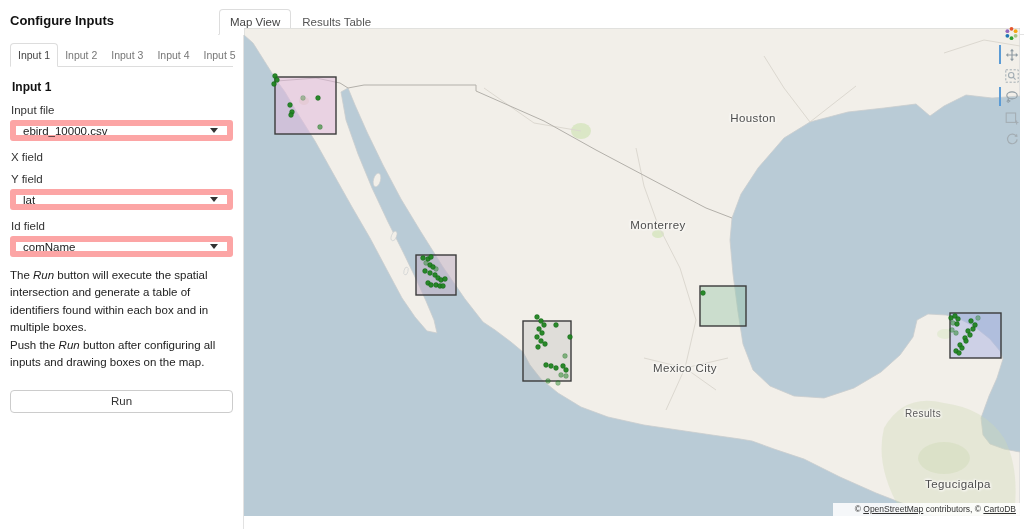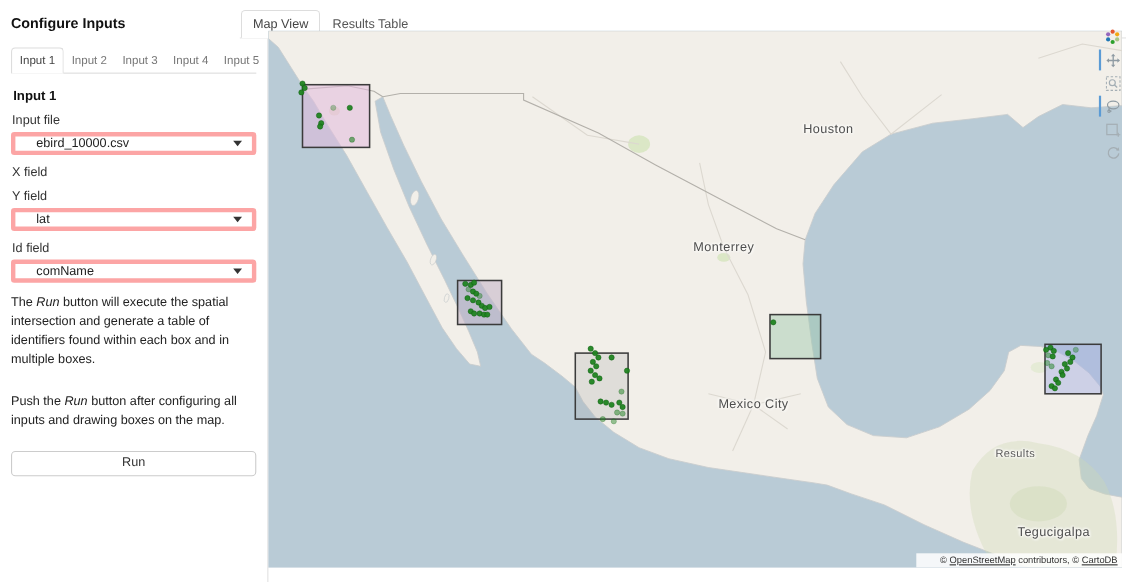--- a/index.html
+++ b/index.html
@@ -7,24 +7,24 @@
 
   
   .sidebar { position:absolute; left:0; top:3px; width:244px; height:529px; border-right:1px solid #e2e2e2; background:#fff; padding:10px 10px 0 10px; }
   .sidebar-title { font-size:13px; font-weight:bold; color:#111; margin-bottom:16px; }
   .side-tabs { display:flex; border-bottom:1px solid #ddd; font-size:10.5px; color:#777; height:23px; align-items:flex-end; }
   .side-tab { padding:5px 7px 5px 7px; cursor:pointer; white-space:nowrap; }
   .side-tab.active { background:#fff; border:1px solid #ddd; border-bottom:1px solid #fff; border-radius:4px 4px 0 0; color:#444; margin-bottom:-1px; }
   .panel-title { font-size:12px; font-weight:bold; color:#111; margin:13px 0 10px 2px; }
   .field { margin-bottom:10px; }
   .field-label { font-size:11.5px; color:#333; margin-bottom:4px; margin-left:1px; }
-  .select-box { height:21px; border:4px solid #fca5a5; border-radius:3px; background:#fff; display:flex; align-items:center; justify-content:space-between; padding:0 9px 0 19px; font-size:11.5px; color:#222; cursor:pointer; }
+  .select-box { height:21px; border:6px solid #fca5a5; border-radius:3px; background:#fff; display:flex; align-items:center; justify-content:space-between; padding:0 9px 0 7px; font-size:11.5px; color:#222; cursor:pointer; }
   .caret { width:0; height:0; border-left:4px solid transparent; border-right:4px solid transparent; border-top:5px solid #333; }
   .help-text { font-size:11.5px; color:#222; line-height:1.5; }
-  .help-text + .help-text { margin-top:21px; }
+  .help-text + .help-text { margin-top:1px; }
   .run-button { margin-top:18px; width:100%; height:23px; background:#fff; border:1px solid #ccc; border-radius:4px; font-size:11.5px; color:#333; text-align:center; line-height:21px; cursor:pointer; }
 
   
   .main-tabs { position:absolute; left:218px; top:0; right:0; height:35px; border-bottom:1px solid #e3e3e3; display:flex; align-items:flex-end; font-size:11.5px; color:#555; background:#fff; }
   .main-tab { padding:6px 10px; margin-left:1px; cursor:pointer; }
   .main-tab.active { background:#fff; border:1px solid #ddd; border-bottom:1px solid #fff; border-radius:4px 4px 0 0; margin-bottom:-1px; color:#444; }
 
   
   .map { position:absolute; left:244px; top:28px; width:776px; height:488px; background:#b9cbd6; overflow:hidden; }
   .map svg.base { position:absolute; left:0; top:0; }

